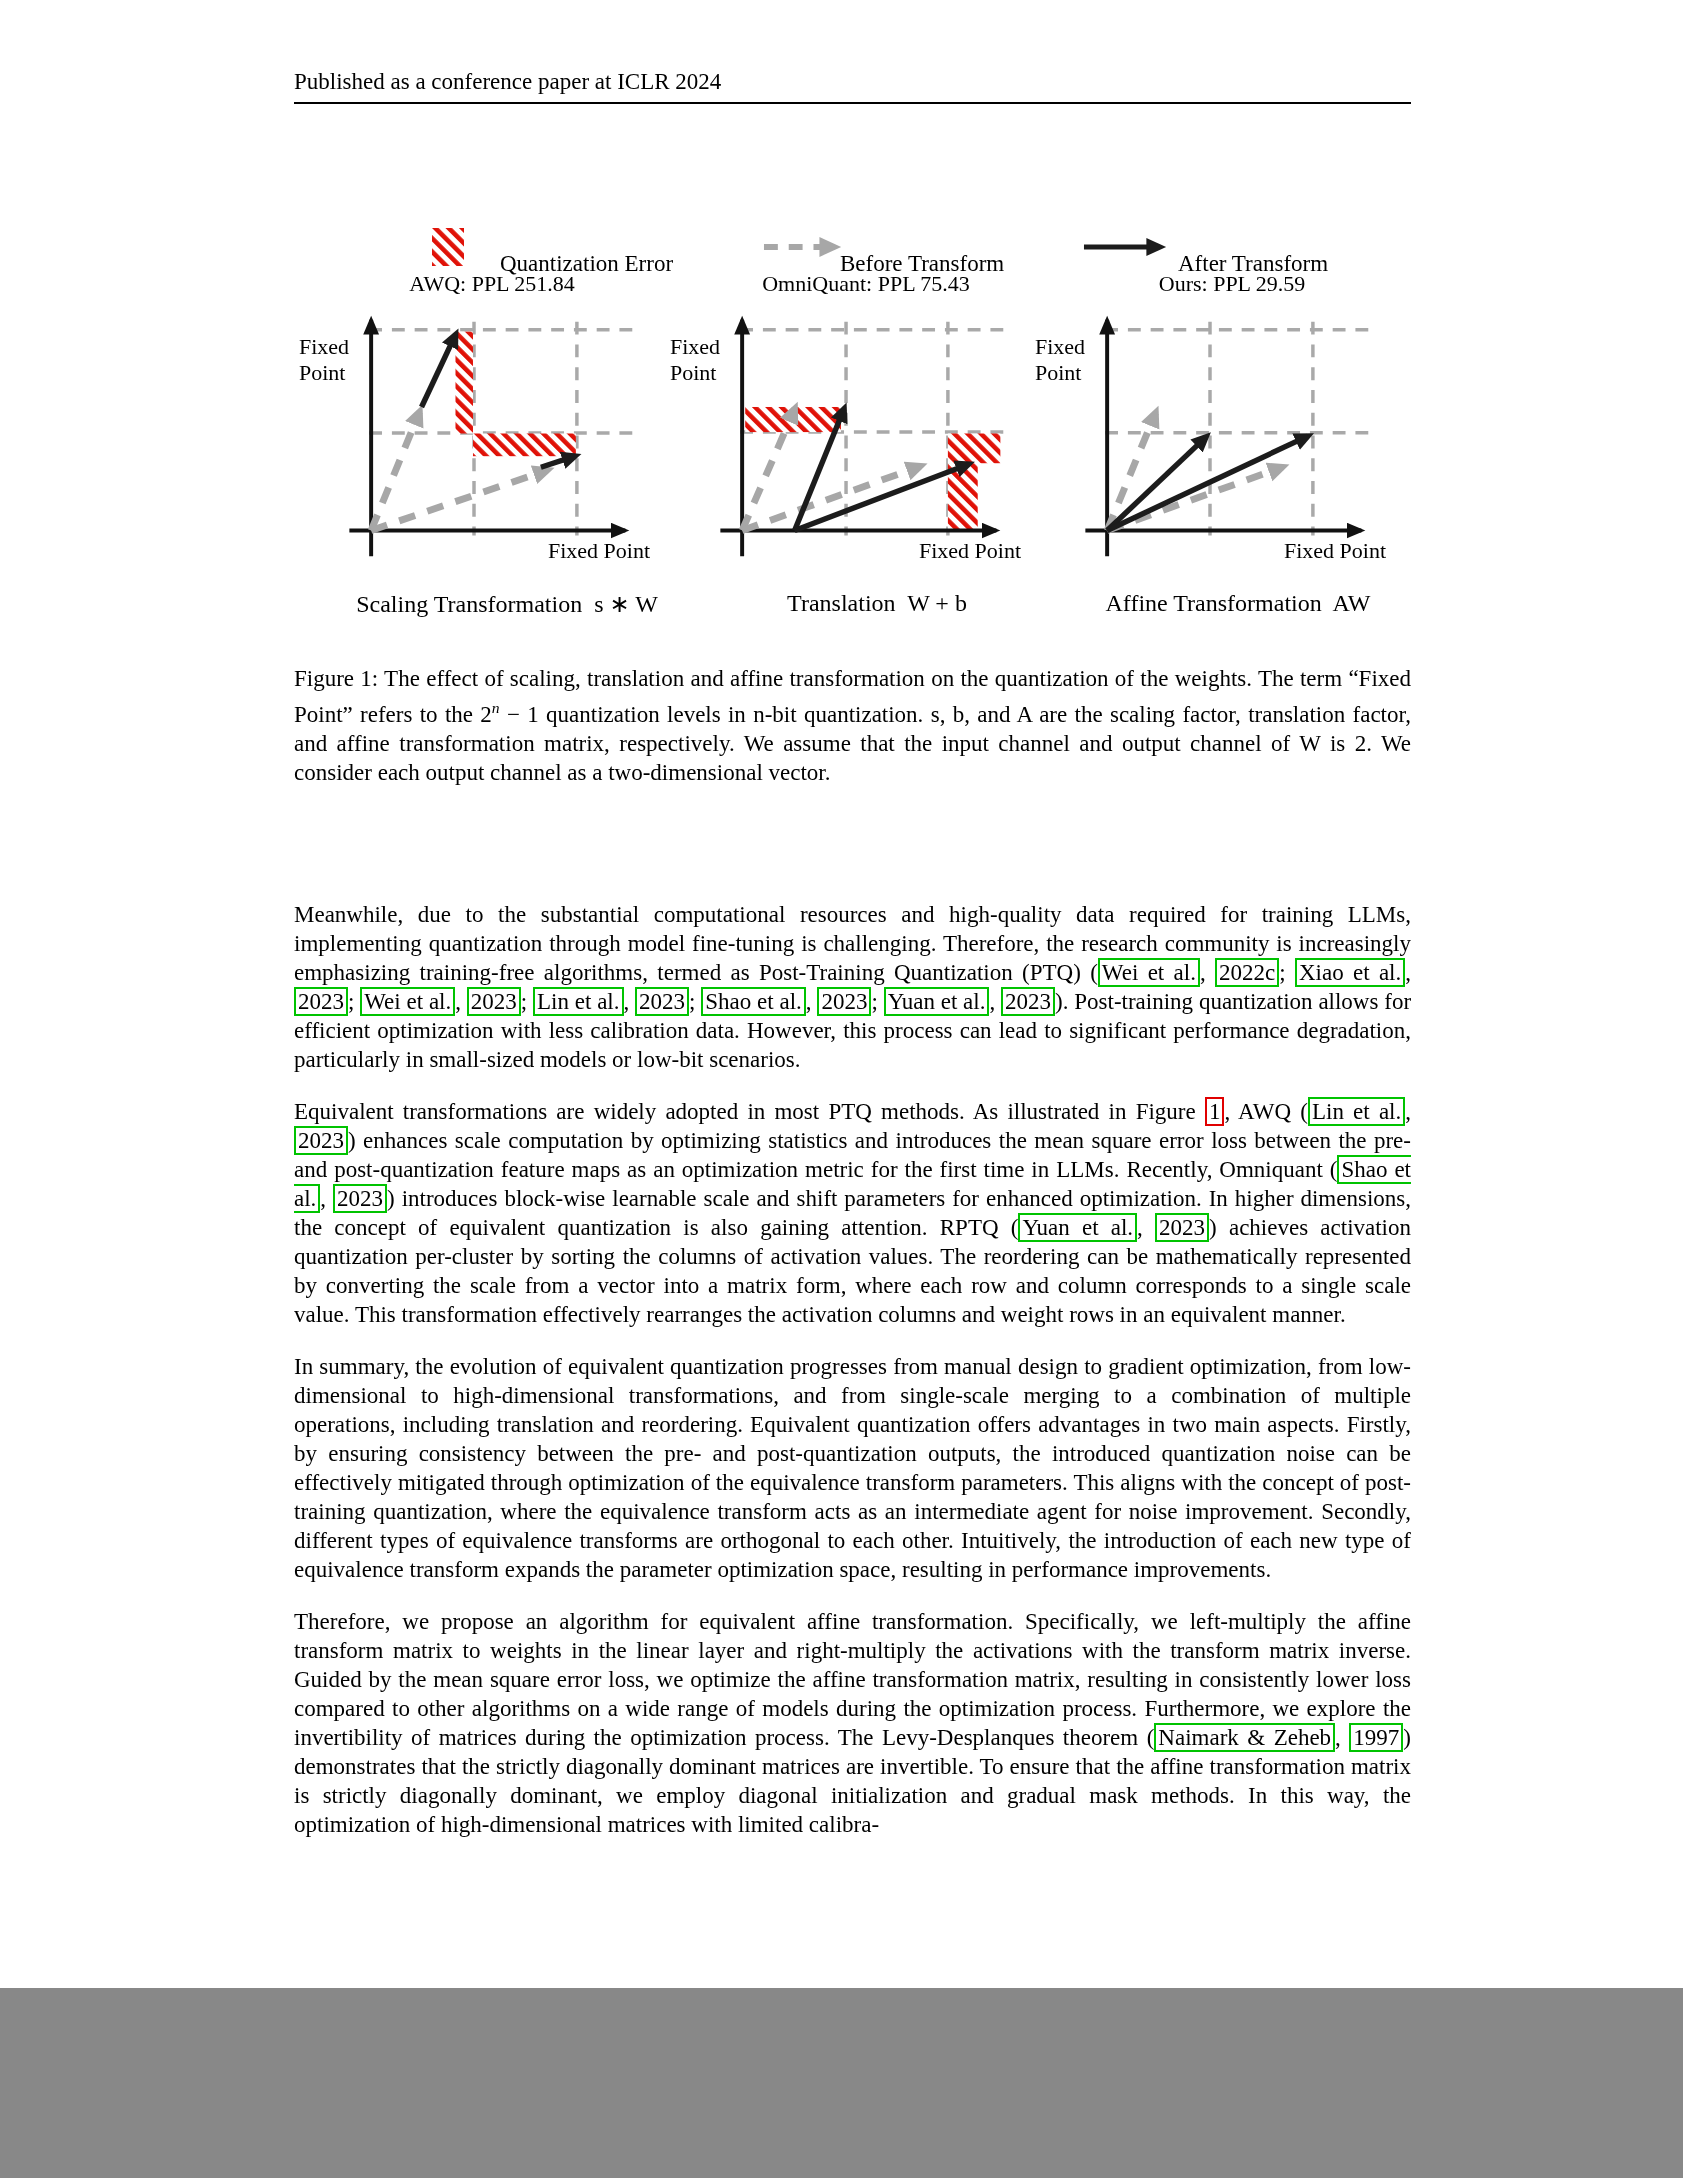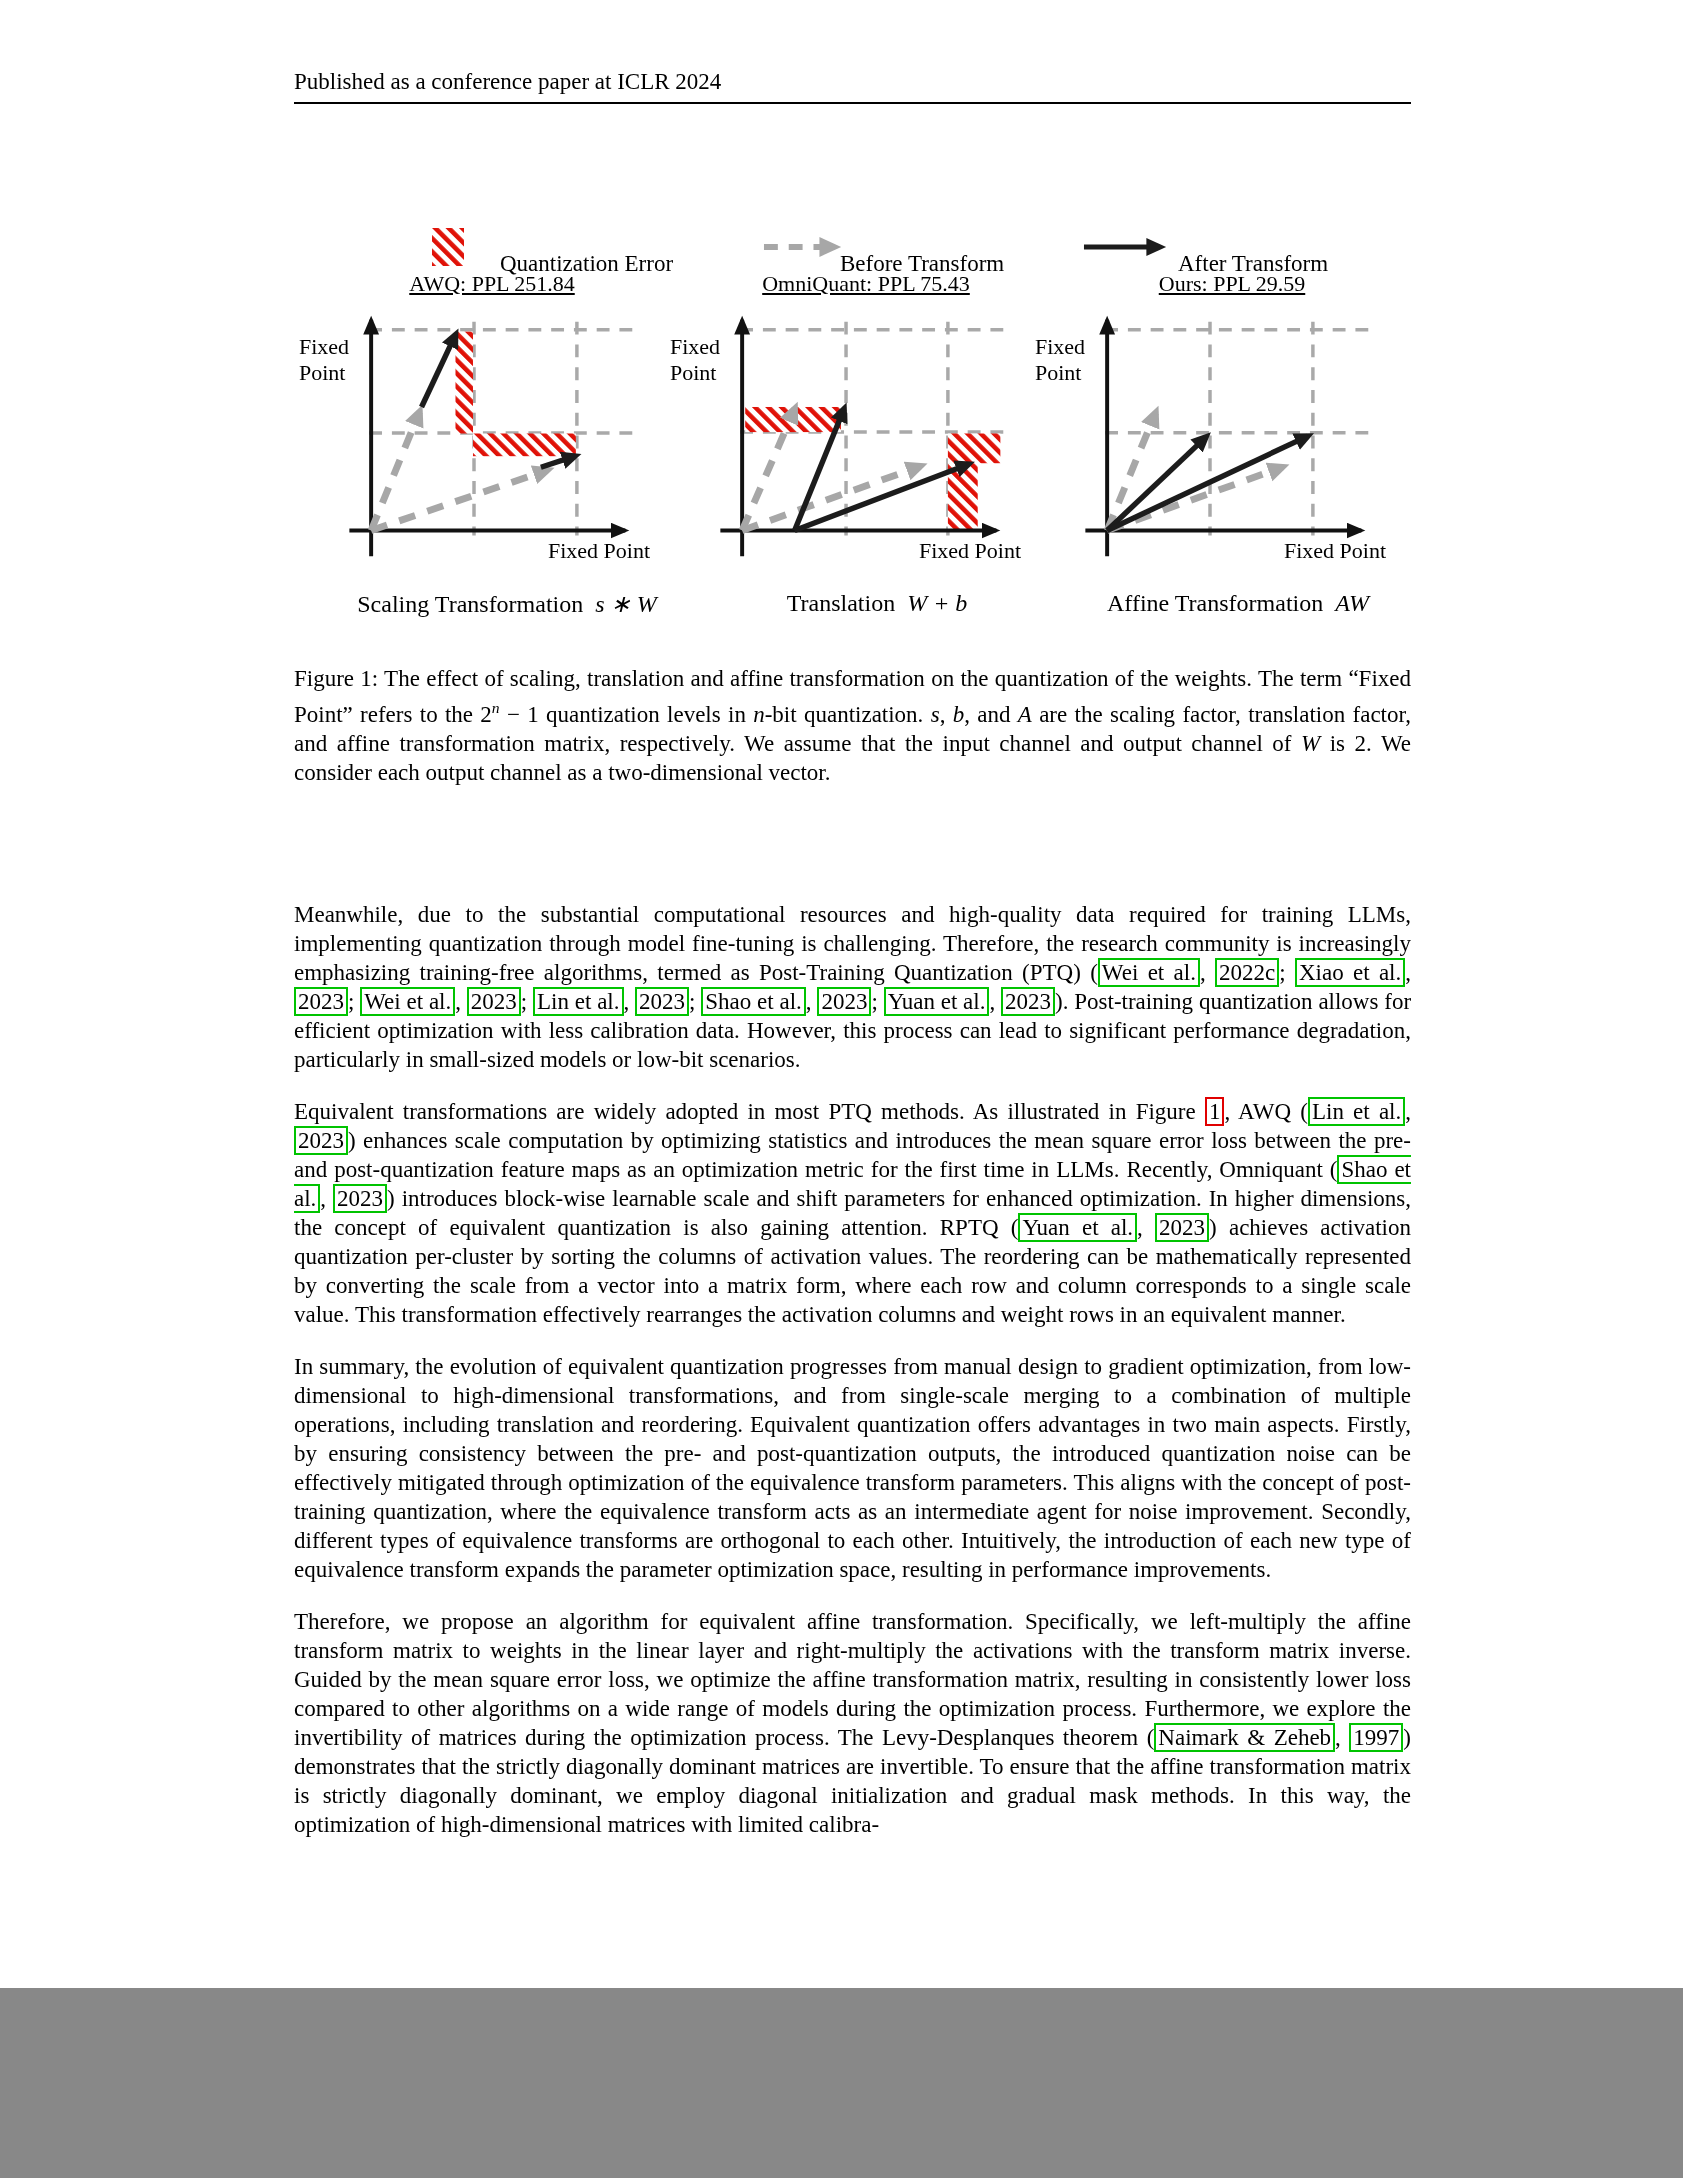--- a/index.html
+++ b/index.html
@@ -2,27 +2,27 @@
 <html style="--err: #e01208; --before: #a7a7a7; --after: #1c1c1c; --axis: #111111; --grid: #a9a9a9; --cite: #00c300; --figref: #e00000;"><head>
 <meta charset="utf-8">
 <style>
   html,body{margin:0;padding:0;background:#888;}
   .page{position:relative;width:1683px;height:1988px;background:#ffffff;margin:0 auto;
         font-family:"Liberation Serif",serif;color:#000;overflow:hidden;}
   .abs{position:absolute;}
   .header-text{font-size:23px;white-space:nowrap;}
   .rule{height:2px;background:#000;}
   .legend-label{font-size:23px;white-space:nowrap;margin-top:15px;}
-  .plot-title{font-size:22px;white-space:nowrap;transform:translateX(-50%);text-decoration:underline;}
+  .plot-title{font-size:22px;white-space:nowrap;transform:translateX(-50%);}
   .plot-caption{font-size:24px;white-space:nowrap;transform:translateX(-50%);}
   .axis-label{font-size:22px;line-height:26px;}
   .body-text{font-size:23px;line-height:29px;text-align:justify;}
   .body-text p{margin:16px 0 23px 0;}
   .footer-page{font-size:23px;text-align:center;width:100%;}
-  .seg-i{font-style:italic;}
+  .seg-i{}
   .seg-sup sup{font-size:68%;font-style:italic;}
   .seg-cite{border:2px solid var(--cite,#00c300);padding:0 2px;}
   .seg-figref{border:2.5px solid var(--figref,#e00000);padding:0 2px;}
   .grid{stroke:var(--grid,#a9a9a9);stroke-width:3.5;stroke-dasharray:13 10;fill:none;}
   .axis{stroke:var(--axis,#111);stroke-width:4;}
   .before{stroke:var(--before,#a7a7a7);stroke-width:7;stroke-dasharray:17 13;}
   .leg-before{stroke:var(--before,#a7a7a7);stroke-width:6;stroke-dasharray:14 11;}
   .after{stroke:var(--after,#1c1c1c);stroke-width:5.5;}
   .leg-after{stroke:var(--after,#1c1c1c);stroke-width:5;}
 </style>

